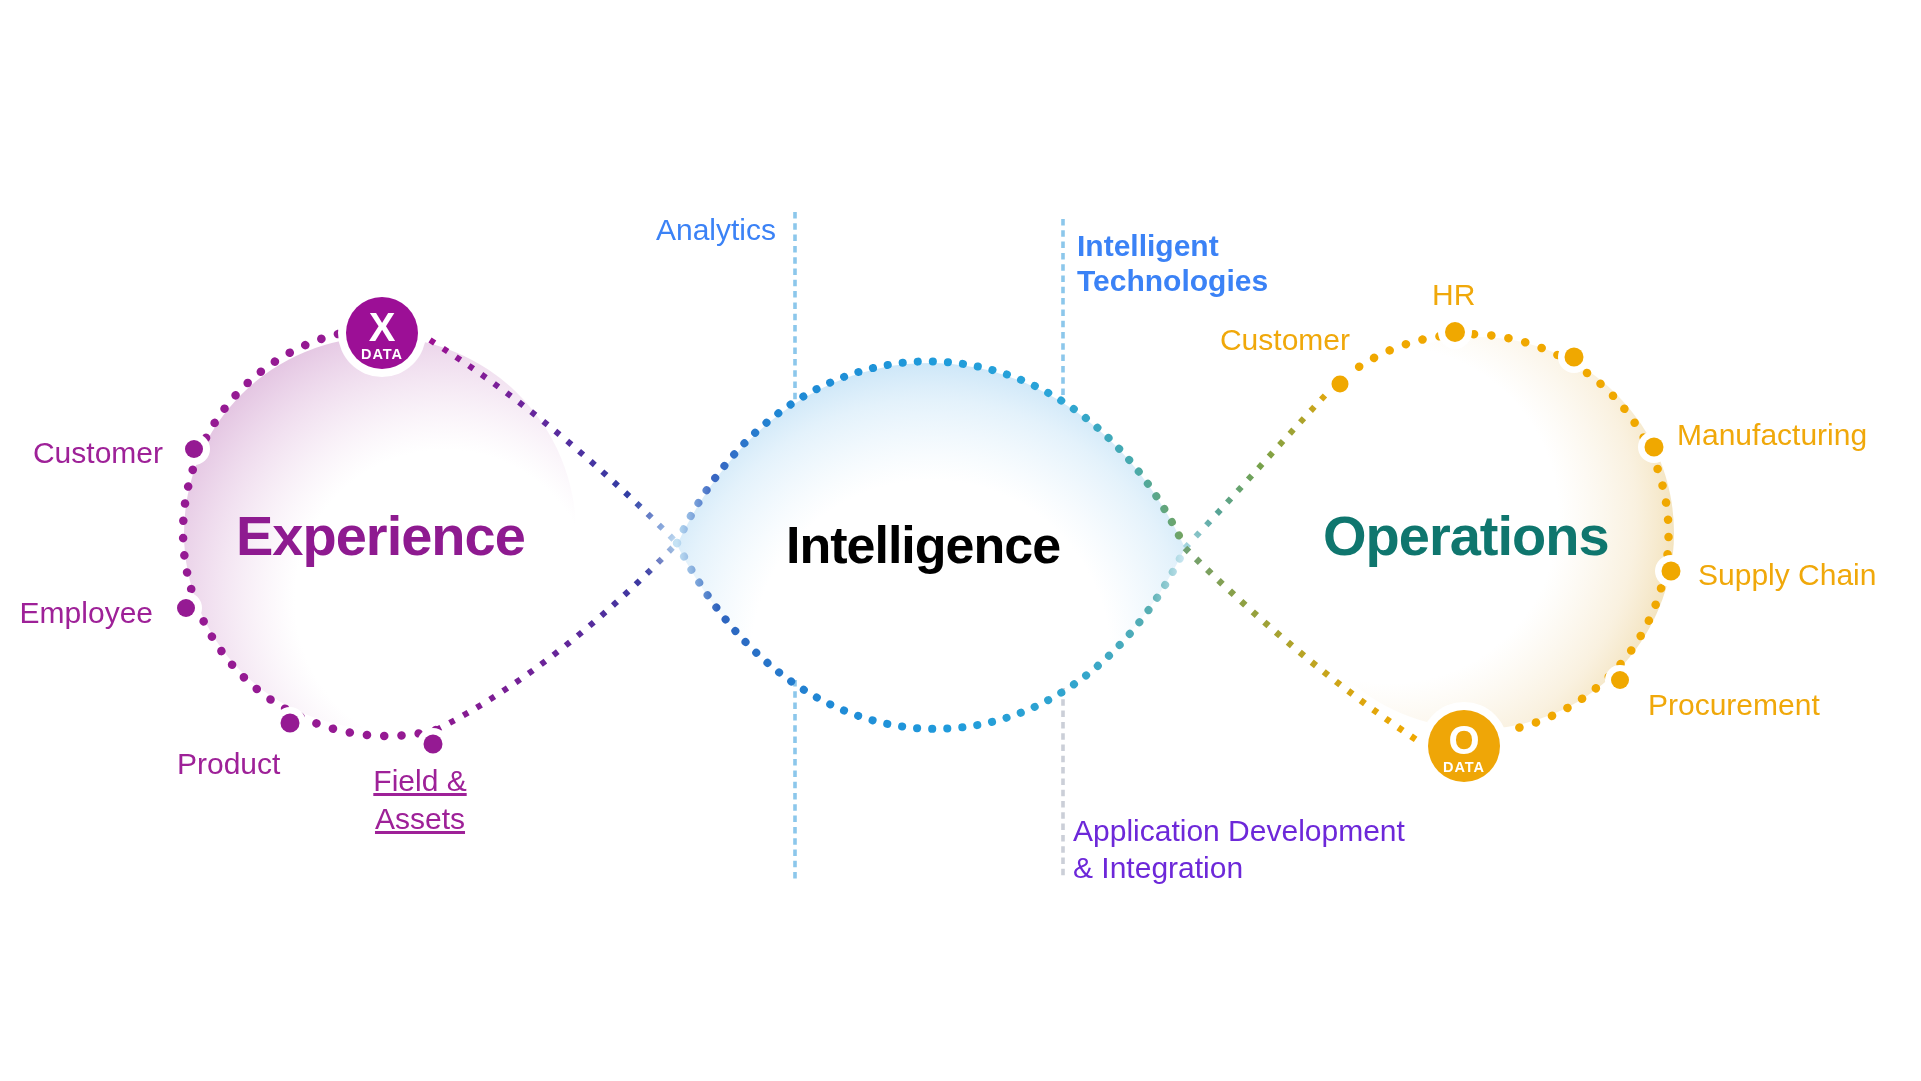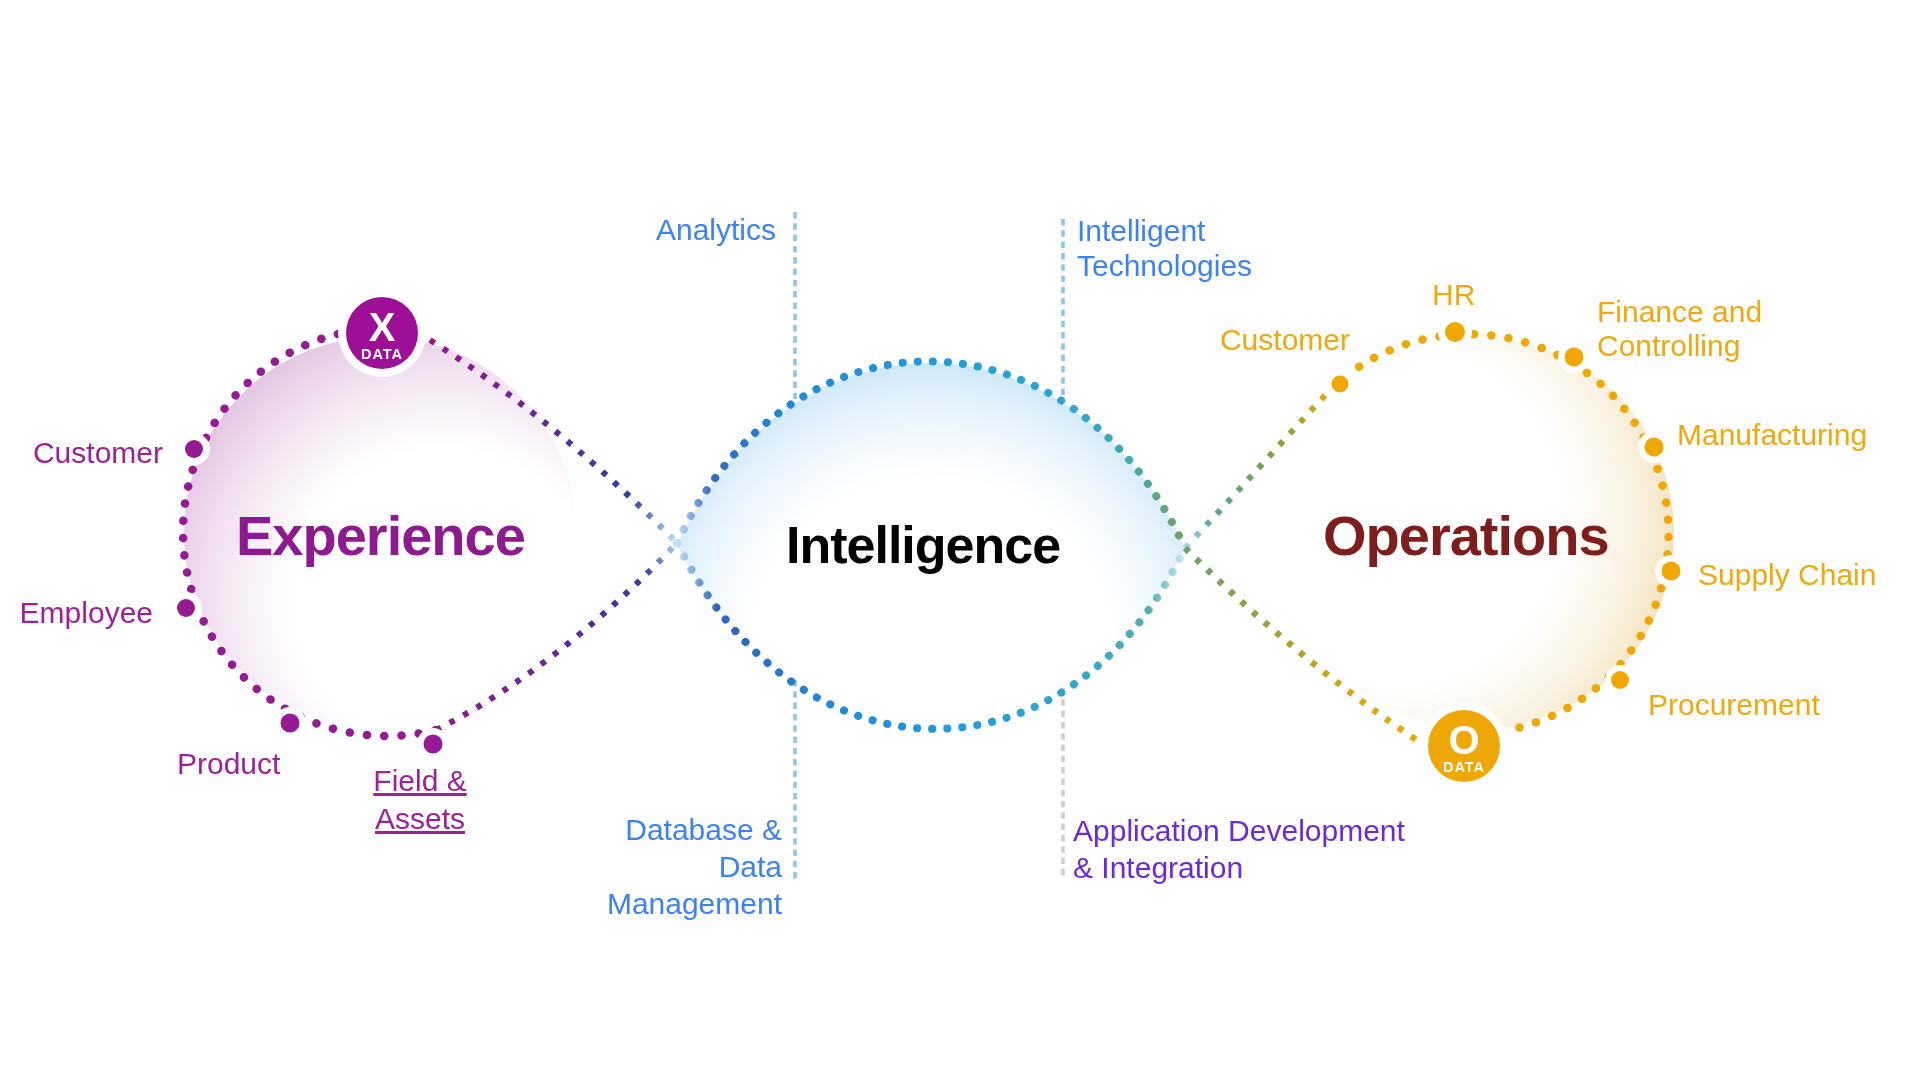--- a/index.html
+++ b/index.html
@@ -24,21 +24,21 @@
   .gray-lbl{color:#6d28d9;}
   .title{
     position:absolute;
     font-weight:bold;
     line-height:1;
     letter-spacing:-1px;
     white-space:nowrap;
   }
   .t-exp{left:236px;top:508px;font-size:56px;color:#8E1A90;}
   .t-int{left:786px;top:519px;font-size:52px;color:#000000;}
-  .t-ops{left:1323px;top:508px;font-size:56px;color:#7f1d1d;text-align:right;}
+  .t-ops{left:1323px;top:508px;font-size:56px;color:#0f766e;text-align:right;}
   .al-r{text-align:right;}
   .al-c{text-align:center;text-decoration:underline;}
 </style>
 </head>
 <body>
 
 <div class="canvas">
 
   <svg class="layer" width="1921" height="1081" viewBox="0 0 1921 1081">
     <defs>
@@ -178,36 +178,28 @@
 
   <div class="lbl purple-lbl al-r" style="left:0px;width:163px;top:434px;">Customer</div>
   <div class="lbl purple-lbl al-r" style="left:0px;width:153px;top:594px;">Employee</div>
   <div class="lbl purple-lbl" style="left:166px;top:745px;margin-left:11px;">Product</div>
   <div class="lbl two purple-lbl al-c" style="left:355px;width:130px;top:762px;line-height:38px;">
     <div>Field &amp;</div>
     <div>Assets</div>
   </div>
 
   <div class="lbl blue-lbl al-r" style="left:566px;width:210px;top:211px;">Analytics</div>
-  <div class="lbl two blue-lbl" style="left:1077px;top:213px;line-height:35px;">
+  <div class="lbl two blue-lbl" style="left:1077px;top:228px;line-height:35px;font-weight:bold;">
     <div>Intelligent</div>
     <div>Technologies</div>
-  </div>
-  <div class="lbl two blue-lbl al-r" style="left:572px;width:210px;top:811px;line-height:37px;">
-    <div>Database &amp;</div>
-    <div>Data Management</div>
   </div>
   <div class="lbl two gray-lbl" style="left:1073px;top:812px;line-height:37px;">
     <div>Application Development</div>
     <div>&amp; Integration</div>
   </div>
 
   <div class="lbl orange-lbl al-r" style="left:1200px;width:150px;top:321px;">Customer</div>
   <div class="lbl orange-lbl" style="left:1432px;top:276px;">HR</div>
-  <div class="lbl two orange-lbl" style="left:1597px;top:295px;line-height:34px;">
-    <div>Finance and</div>
-    <div>Controlling</div>
-  </div>
   <div class="lbl orange-lbl" style="left:1677px;top:416px;">Manufacturing</div>
   <div class="lbl orange-lbl" style="left:1698px;top:556px;">Supply Chain</div>
   <div class="lbl orange-lbl" style="left:1648px;top:686px;">Procurement</div>
 
 </div>
 
 </body></html>

